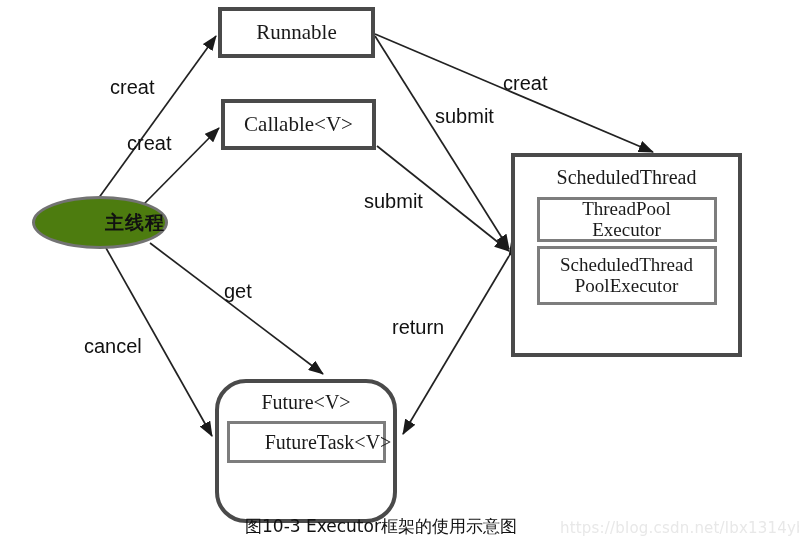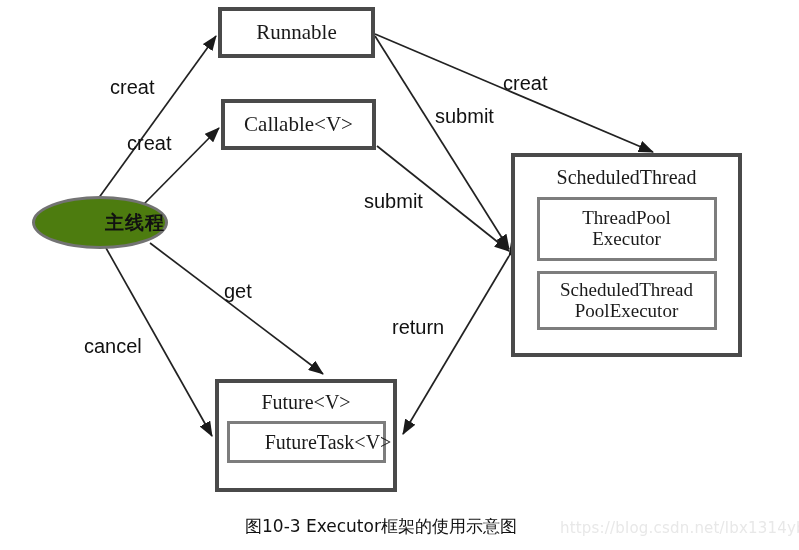--- a/index.html
+++ b/index.html
@@ -130,32 +130,32 @@
     <span class="title" style="font-size:21px;">Runnable</span>
   </div>
 
   <div class="node-box" style="left:221px; top:99px; width:155px; height:51px; justify-content:center;">
     <span class="title" style="font-size:21px;">Callable&lt;V&gt;</span>
   </div>
 
   <div class="node-box" style="left:511px; top:153px; width:231px; height:204px; padding-top:9px;">
     <span class="title" style="font-size:20px; margin-bottom:8px;">ScheduledThread</span>
 
-    <div class="inner-box" style="width:180px; height:64px; margin-bottom:10px;">
+    <div class="inner-box" style="width:180px; height:45px; margin-bottom:4px;">
       <span style="font-size:19px; line-height:1.08;">ThreadPool</span>
       <span style="font-size:19px; line-height:1.08;">Executor</span>
     </div>
 
     <div class="inner-box" style="width:180px; height:59px;">
       <span style="font-size:19px; line-height:1.08;">ScheduledThread</span>
       <span style="font-size:19px; line-height:1.08;">PoolExecutor</span>
     </div>
   </div>
 
-  <div class="node-box" style="left:215px; top:379px; width:182px; height:113px; padding-top:8px;">
+  <div class="node-box" style="left:215px; top:379px; width:182px; height:144px; padding-top:8px;border-radius:31px;">
     <span class="title" style="font-size:20px; margin-bottom:7px;">Future&lt;V&gt;</span>
 
     <div class="inner-box" style="width:159px; height:42px;">
       <span style="font-size:20px;margin-left:44px;">FutureTask&lt;V&gt;</span>
     </div>
   </div>
 
   <span class="edge-label" style="left:110px; top:76px; font-size:20px;">creat</span>
 
   <span class="edge-label" style="left:127px; top:132px; font-size:20px;">creat</span>

